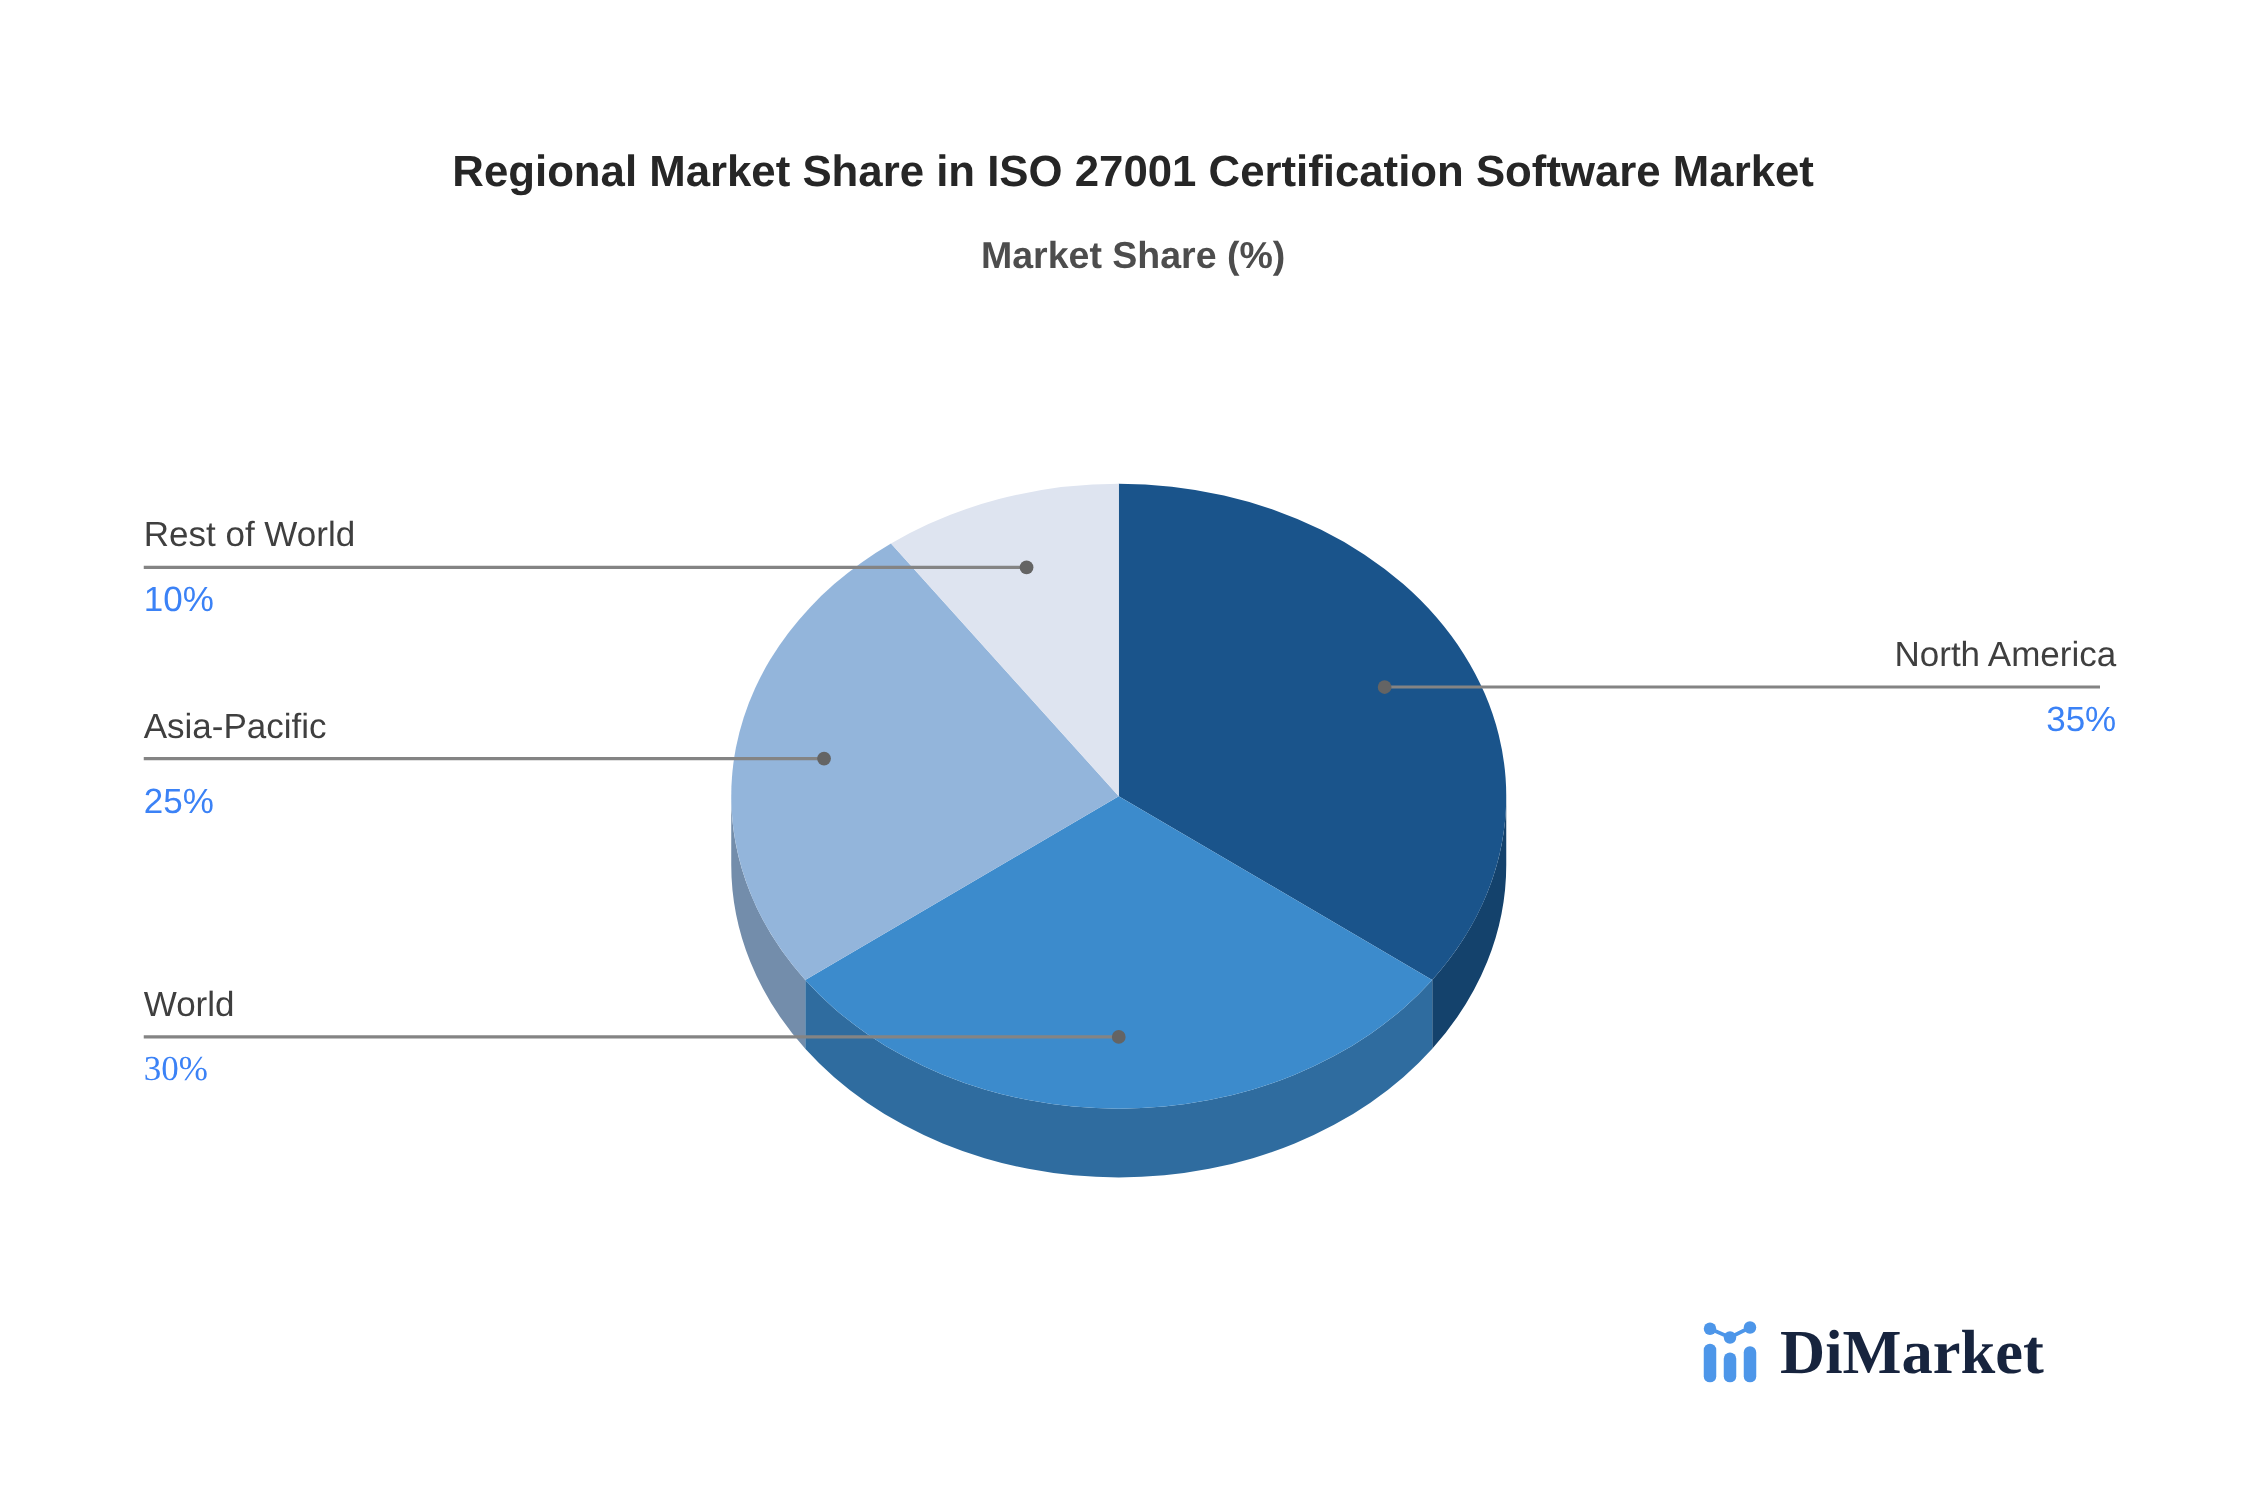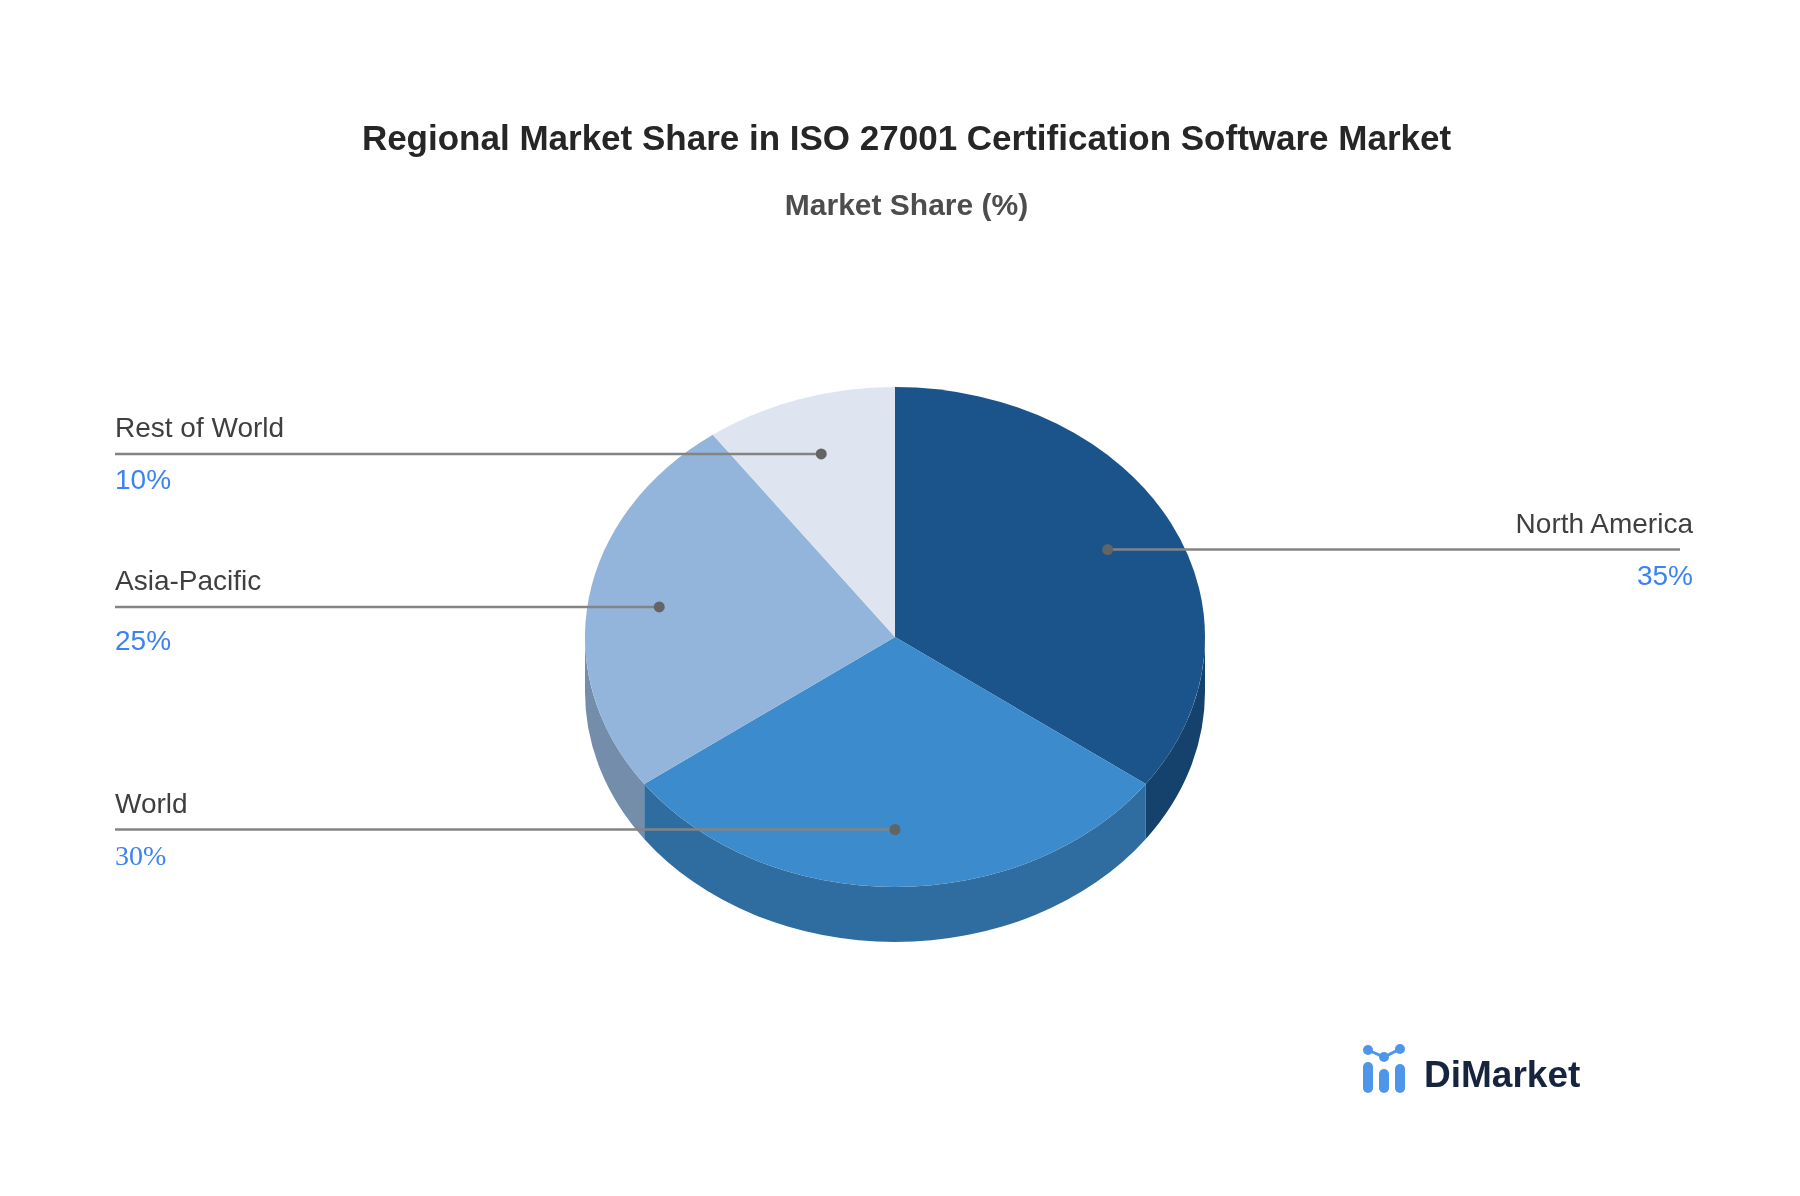--- a/index.html
+++ b/index.html
@@ -6,21 +6,21 @@
   .canvas{position:relative;width:1800px;height:1120px;background:#ffffff;
           font-family:"Liberation Sans",sans-serif;overflow:hidden;padding-left:13px;}
   .title{position:absolute;top:118px;left:0;right:0;text-align:center;
          font-size:35px;font-weight:bold;color:#262626;}
   .subtitle{position:absolute;top:188px;left:0;right:0;text-align:center;
             font-size:30px;font-weight:bold;color:#4d4d4d;}
   svg.chart{position:absolute;left:0;top:0;}
   .slice-name{position:absolute;font-size:28px;color:#3f3f3f;line-height:34px;white-space:nowrap;}
   .slice-value{position:absolute;font-size:28px;color:#3b82f6;line-height:34px;white-space:nowrap;}
   .logo{position:absolute;left:1360px;top:1040px;display:flex;align-items:flex-end;gap:14px;}
-  .logo-text{font-family:Liberation Sans, sans-serif;font-weight:bold;font-size:37px;
+  .logo-text{font-family:Liberation Serif, serif;font-weight:bold;font-size:50px;
              color:#17243e;line-height:1;margin-top:16px;}
 </style>
 </head>
 <body>
 
 <div class="canvas">
   <div class="title">Regional Market Share in ISO 27001 Certification Software Market</div>
   <div class="subtitle">Market Share (%)</div>
 
   <svg class="chart" id="pie-svg" width="1800" height="1196" viewBox="0 0 1800 1196">

